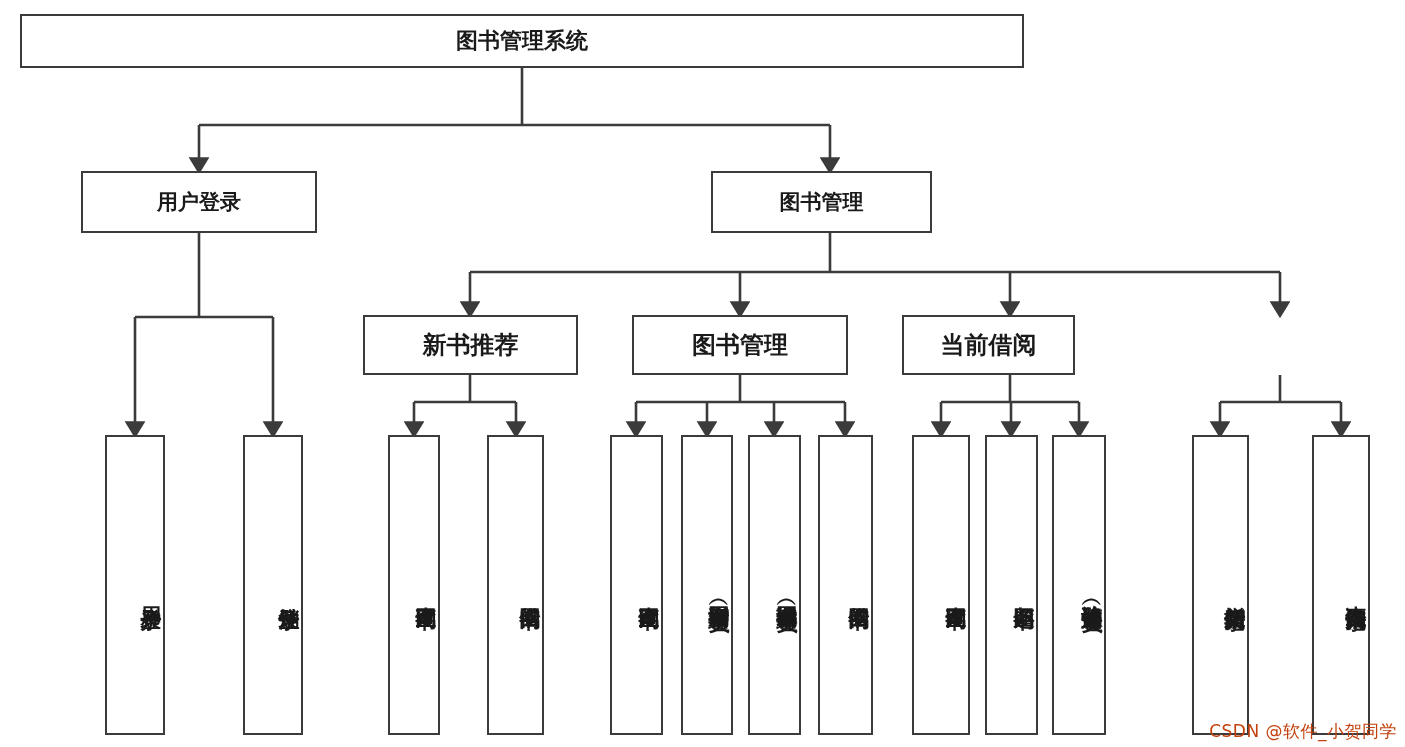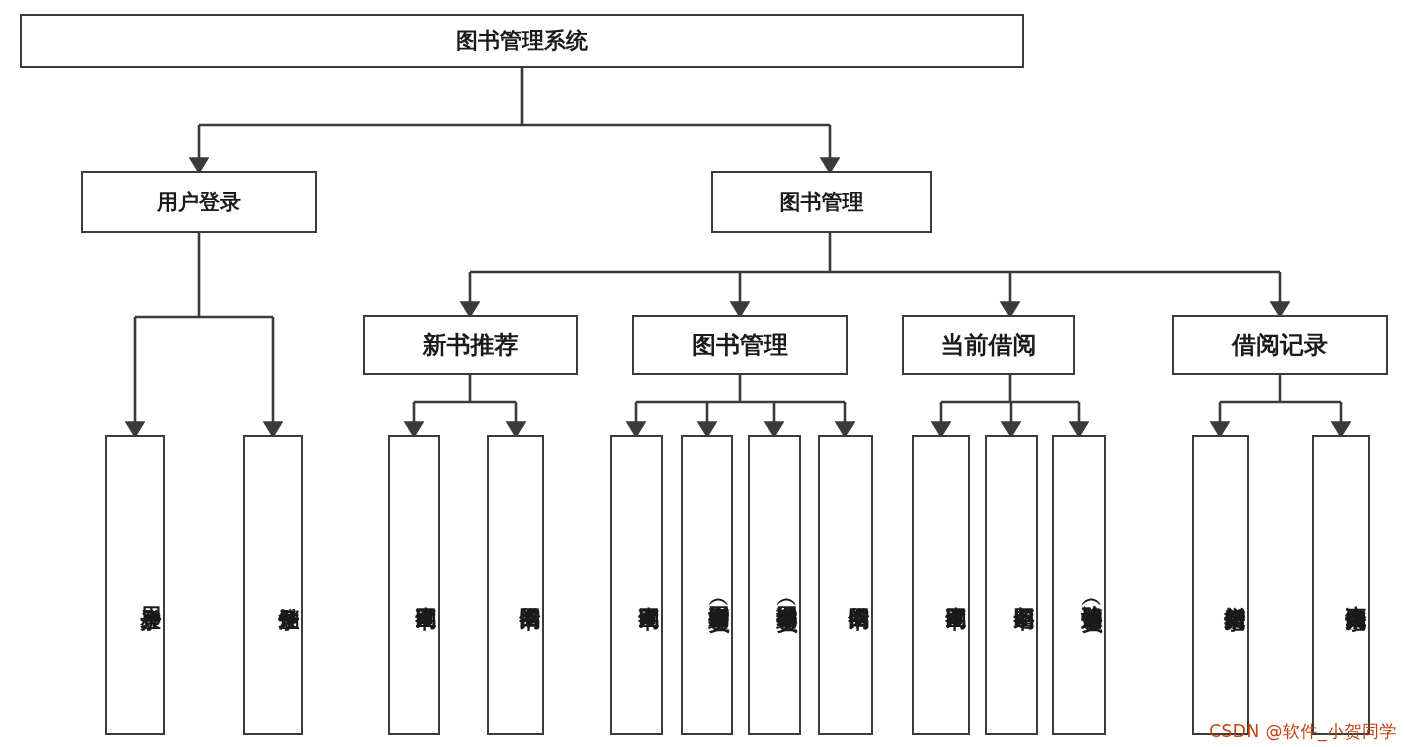--- a/index.html
+++ b/index.html
@@ -148,23 +148,20 @@
 
   <div class="node lvl3" style="left:363px; top:315px; width:215px; height:60px;">
     <span class="label">新书推荐</span>
   </div>
   <div class="node lvl3" style="left:632px; top:315px; width:216px; height:60px;">
     <span class="label">图书管理</span>
   </div>
   <div class="node lvl3" style="left:902px; top:315px; width:173px; height:60px;">
     <span class="label">当前借阅</span>
   </div>
-  <div class="node lvl3" style="left:1172px; top:315px; width:216px; height:60px;">
-    <span class="label">借阅记录</span>
-  </div>
 
   <div class="node leaf" style="left:105px; top:435px; width:60px; height:300px;">
     <span class="label">用户登录</span>
   </div>
   <div class="node leaf" style="left:243px; top:435px; width:60px; height:300px;">
     <span class="label">注销登录</span>
   </div>
 
   <div class="node leaf" style="left:388px; top:435px; width:52px; height:300px;">
     <span class="label">查询图书</span>

